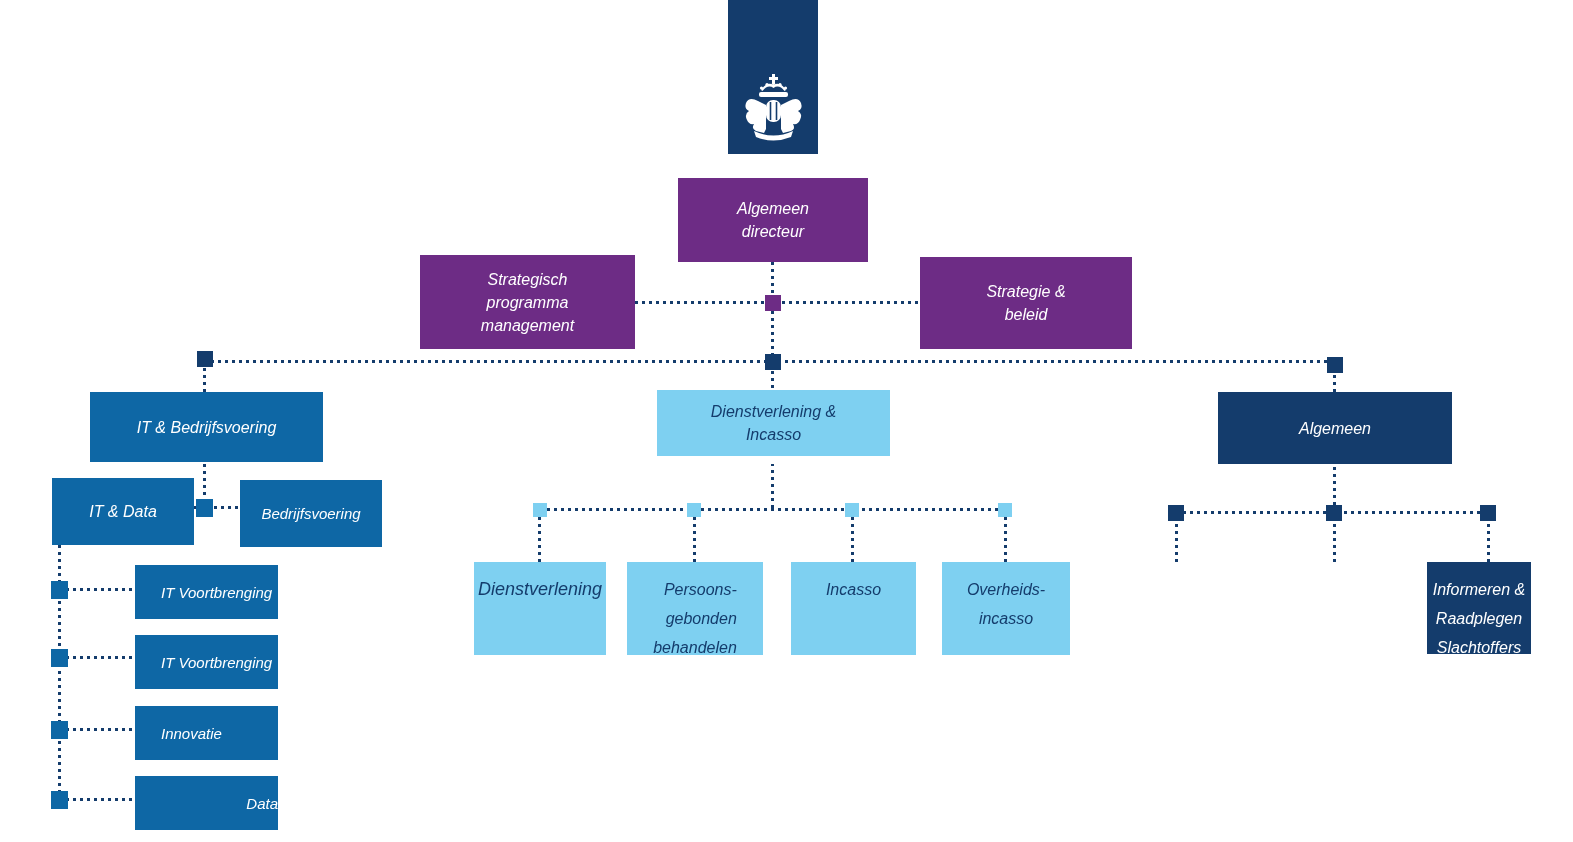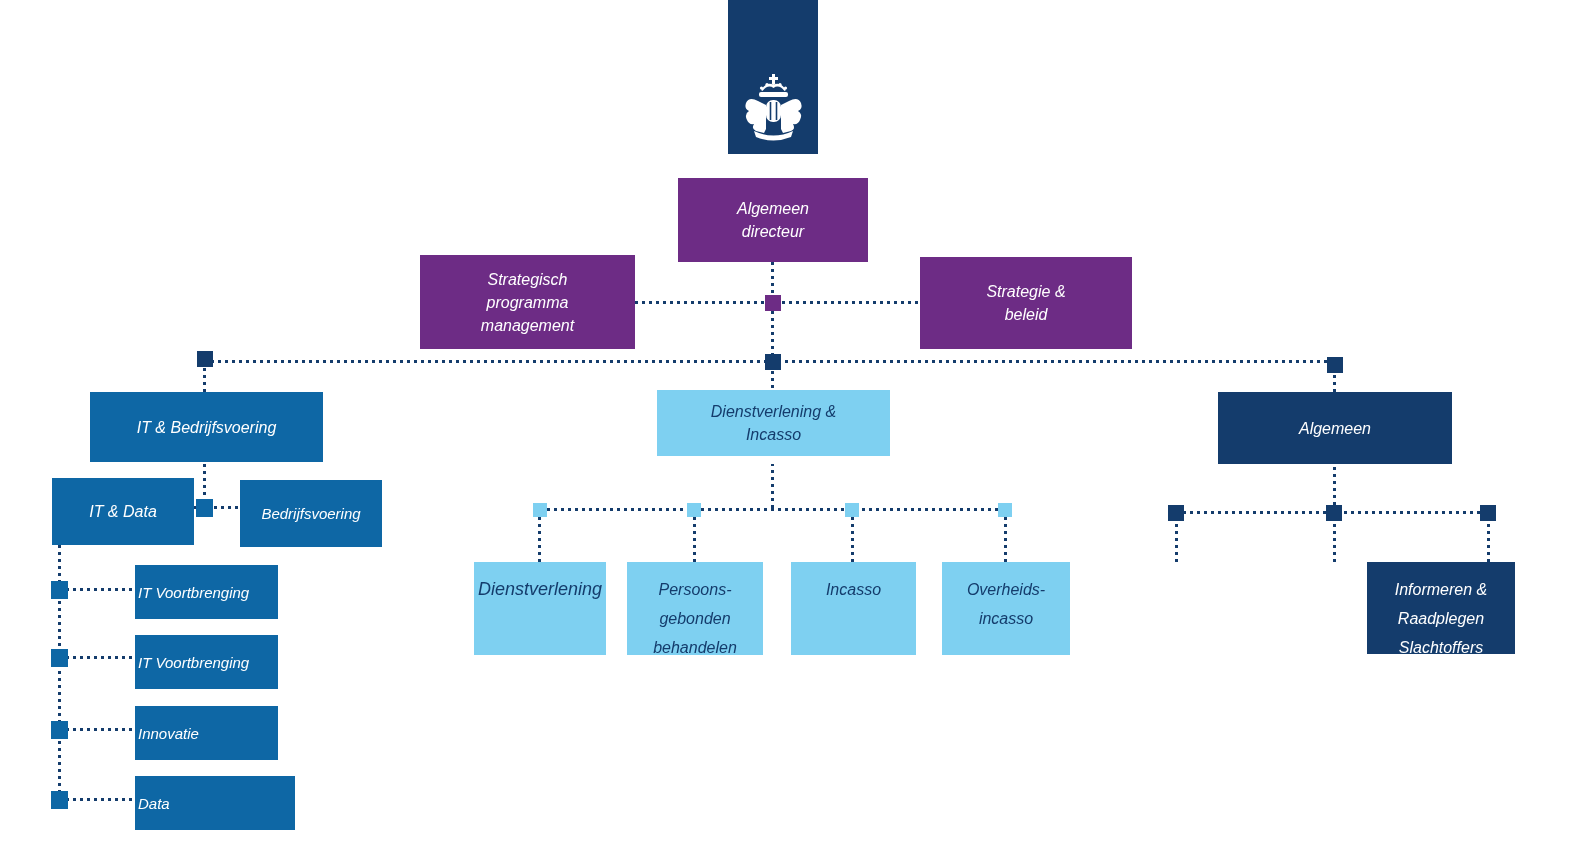--- a/index.html
+++ b/index.html
@@ -17,21 +17,21 @@
   .banner{position:absolute;left:728px;top:0;width:90px;height:154px;background:var(--navy);}
   .banner svg{position:absolute;left:14px;top:74px;}
   .node{position:absolute;display:flex;align-items:center;justify-content:center;
         text-align:center;font-size:16px;line-height:23px;}
   .node .lbl{white-space:pre-line;}
   .purple{background:var(--purple);color:#ffffff;}
   .blue{background:var(--blue);color:#ffffff;}
   .lightbox{background:var(--light);color:var(--navy);}
   .navybox{background:var(--navy);color:#ffffff;}
   .topalign{align-items:flex-start;padding-top:13px;line-height:29px;box-sizing:border-box;}
-  .leftalign{justify-content:flex-start;text-align:left;padding-left:3px;box-sizing:border-box;font-size:15px;}
+  .leftalign{justify-content:flex-start;text-align:left;padding-left:26px;box-sizing:border-box;font-size:15px;}
   .hline{position:absolute;height:3px;
          background:repeating-linear-gradient(90deg,var(--navy) 0 3px,transparent 3px 7px);}
   .vline{position:absolute;width:3px;
          background:repeating-linear-gradient(0deg,var(--navy) 0 3px,transparent 3px 7px);}
   .sq{position:absolute;width:16px;height:16px;}
   .sq-navy{background:var(--navy);}
   .sq-blue{background:var(--blue);width:17px;height:18px;}
   .sq-purple{background:var(--purple);}
   .sq-light{background:var(--light);width:14px;height:14px;}
 </style>
@@ -153,44 +153,44 @@
   </div>
 
   <div class="node blue leftalign" style="left:135px;top:635px;width:143px;height:54px;">
     <span class="lbl">IT Voortbrenging</span>
   </div>
 
   <div class="node blue leftalign" style="left:135px;top:706px;width:143px;height:54px;">
     <span class="lbl">Innovatie</span>
   </div>
 
-  <div class="node blue leftalign" style="left:135px;top:776px;width:160px;height:54px;">
+  <div class="node blue leftalign" style="left:135px;top:776px;width:143px;height:54px;justify-content:flex-end;">
     <span class="lbl">Data</span>
   </div>
 
   <div class="node lightbox topalign" style="left:474px;top:562px;width:132px;height:93px;font-size:18px;">
     <span class="lbl">Dienstverlening</span>
   </div>
 
-  <div class="node lightbox topalign" style="left:627px;top:562px;width:136px;height:93px;">
+  <div class="node lightbox topalign" style="left:627px;top:562px;width:136px;height:93px;text-align:right;">
     <span class="lbl">Persoons-
 gebonden
 behandelen</span>
   </div>
 
   <div class="node lightbox topalign" style="left:791px;top:562px;width:125px;height:93px;">
     <span class="lbl">Incasso</span>
   </div>
 
   <div class="node lightbox topalign" style="left:942px;top:562px;width:128px;height:93px;">
     <span class="lbl">Overheids-
 incasso</span>
   </div>
 
 
 
-  <div class="node navybox topalign" style="left:1367px;top:562px;width:148px;height:92px;">
+  <div class="node navybox topalign" style="left:1427px;top:562px;width:104px;height:92px;">
     <span class="lbl">Informeren &amp;
 Raadplegen
 Slachtoffers</span>
   </div>
 
 </div>
 
 </body></html>

